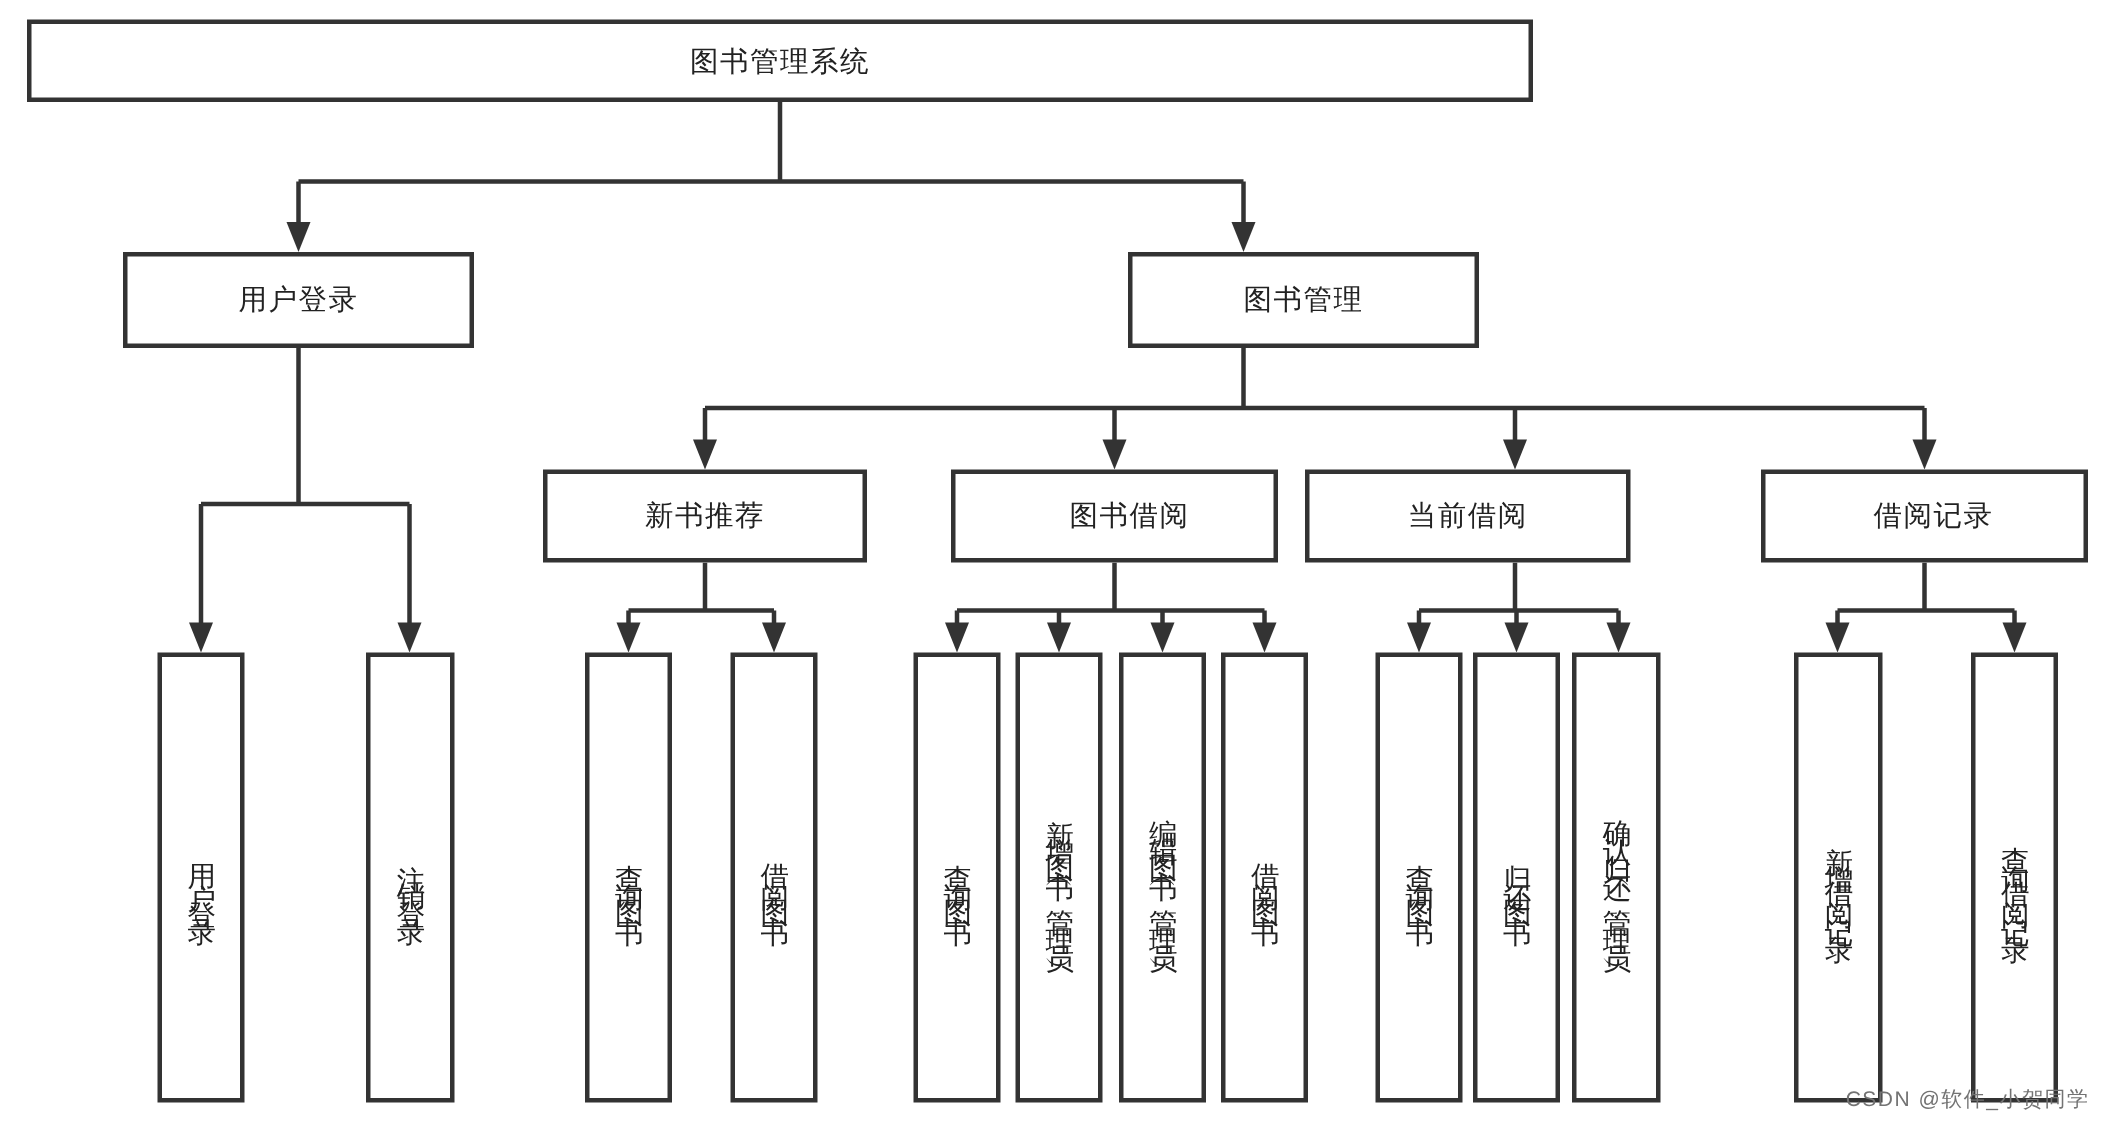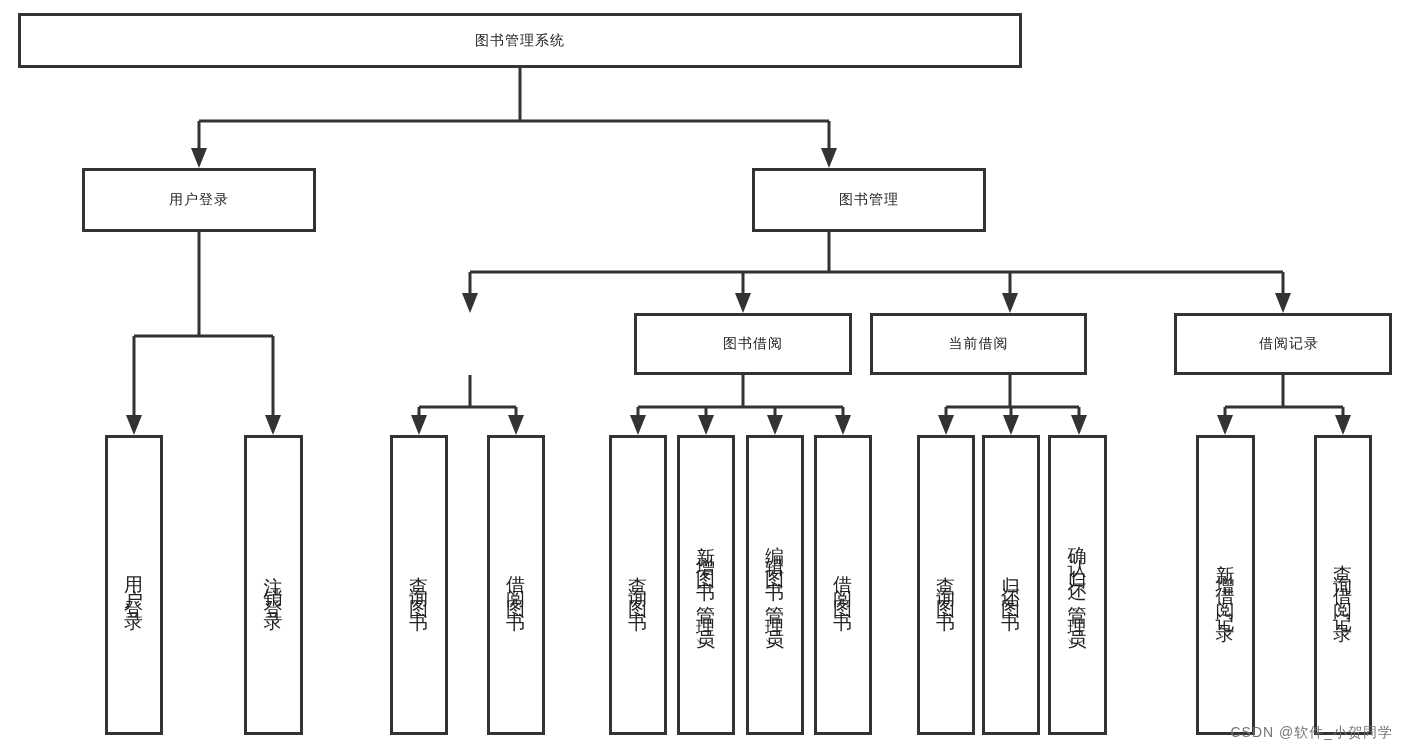--- a/index.html
+++ b/index.html
@@ -20,21 +20,21 @@
   .node {
     position: absolute;
     box-sizing: border-box;
     border: 3px solid #333333;
     background: #ffffff;
     display: flex;
     align-items: center;
     justify-content: center;
     color: #222222;
   }
-  .node-h { font-size: 14px; letter-spacing: 1px; }
+  .node-h { font-size: 19px; letter-spacing: 1px; }
   .node-v { font-size: 19px; }
   .node-v .vlabel {
     writing-mode: vertical-rl;
     text-orientation: mixed;
     letter-spacing: 12px;
     line-height: 1;
     white-space: nowrap;
   }
   .watermark {
     position: absolute;
@@ -88,20 +88,23 @@
     <span>图书管理系统</span>
   </div>
 
   <div class="node node-h" style="left:82px; top:168px; width:234px; height:64px;">
     <span>用户登录</span>
   </div>
   <div class="node node-h" style="left:712px; top:168px; width:234px; height:64px;margin-left:40px;">
     <span>图书管理</span>
   </div>
 
+  <div class="node node-h" style="left:362px; top:313px; width:216px; height:62px;">
+    <span>新书推荐</span>
+  </div>
   <div class="node node-h" style="left:634px; top:313px; width:218px; height:62px;padding-left:20px;">
     <span>图书借阅</span>
   </div>
   <div class="node node-h" style="left:870px; top:313px; width:217px; height:62px;">
     <span>当前借阅</span>
   </div>
   <div class="node node-h" style="left:1174px; top:313px; width:218px; height:62px;padding-left:12px;">
     <span>借阅记录</span>
   </div>
 

